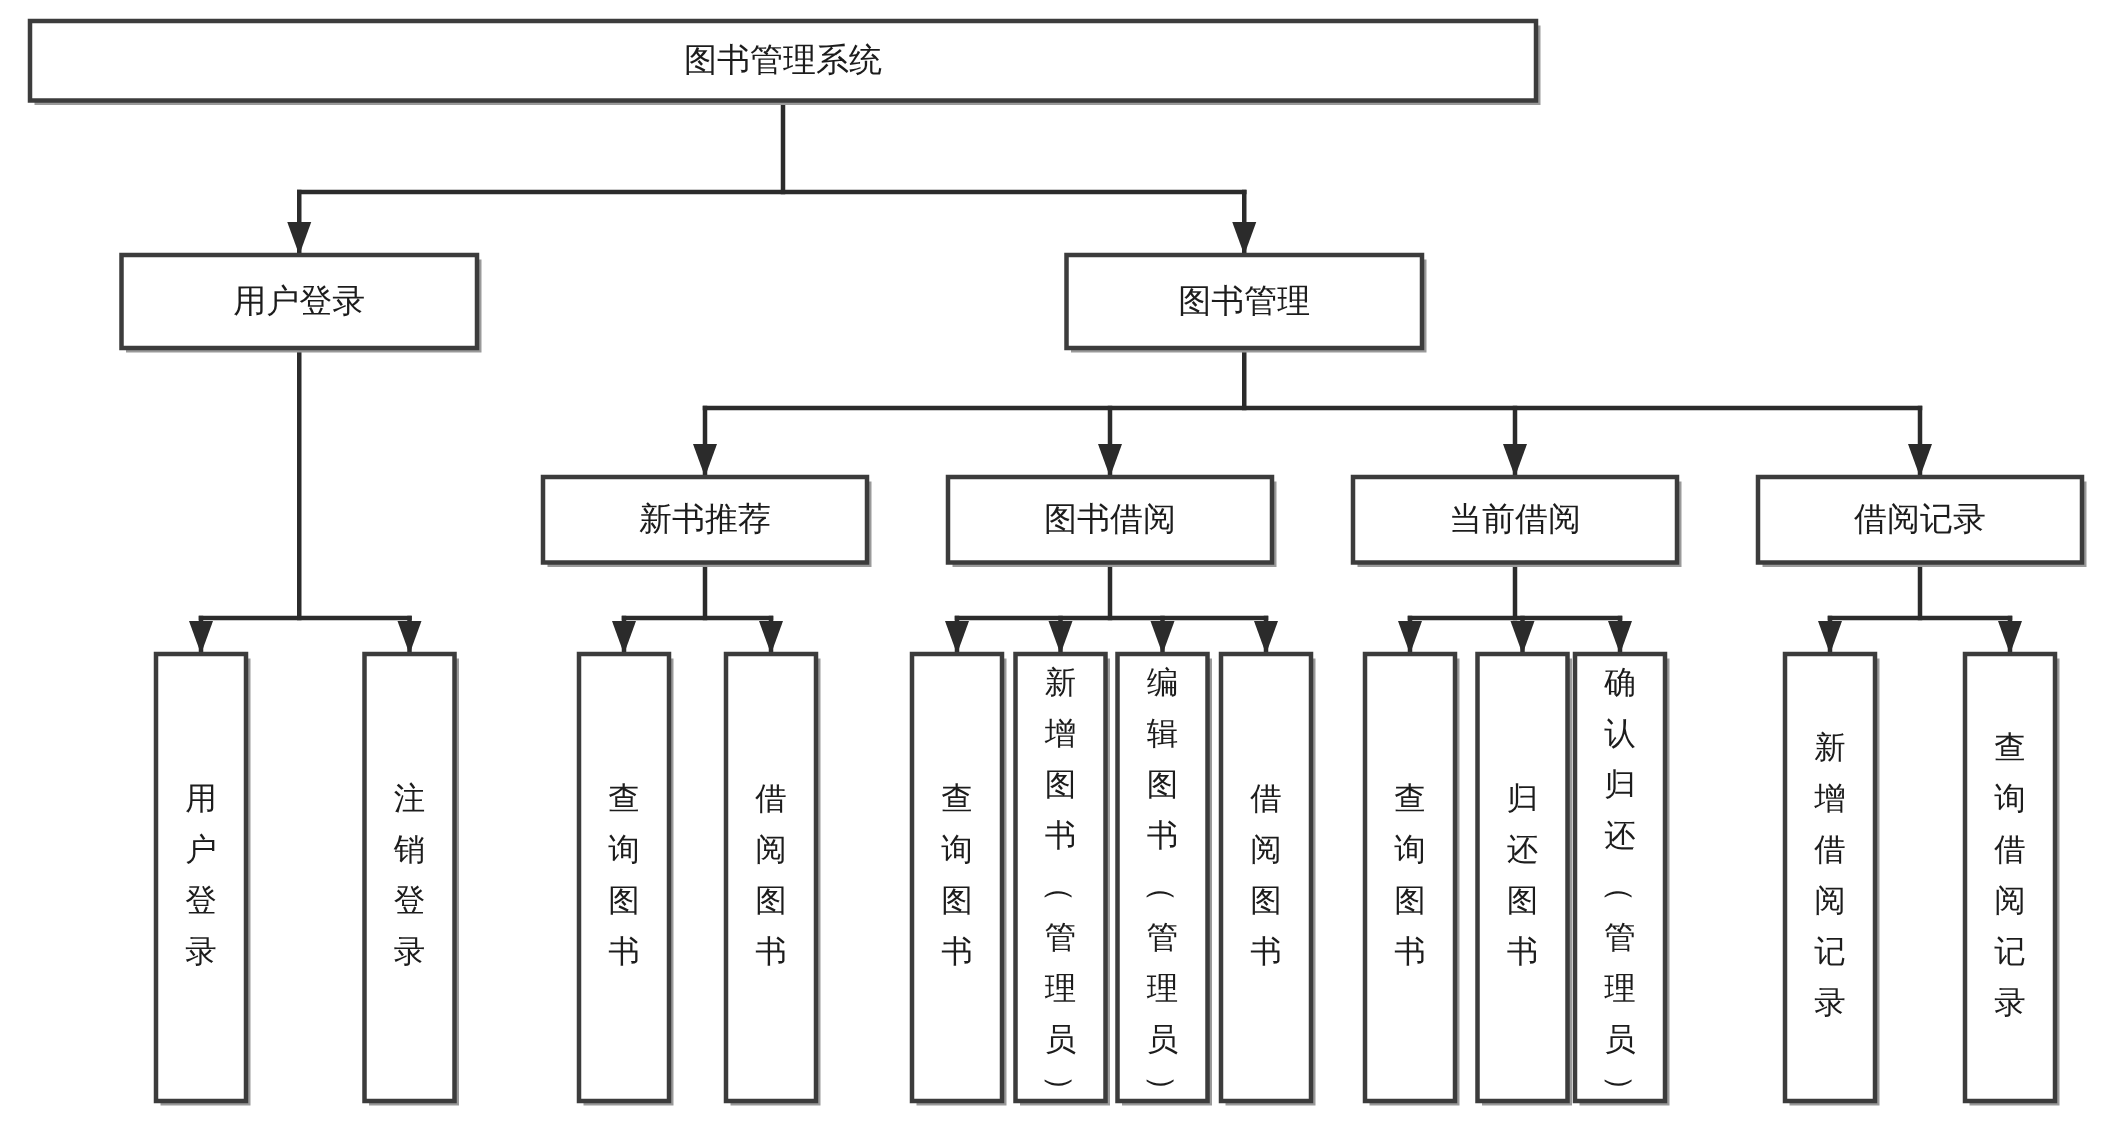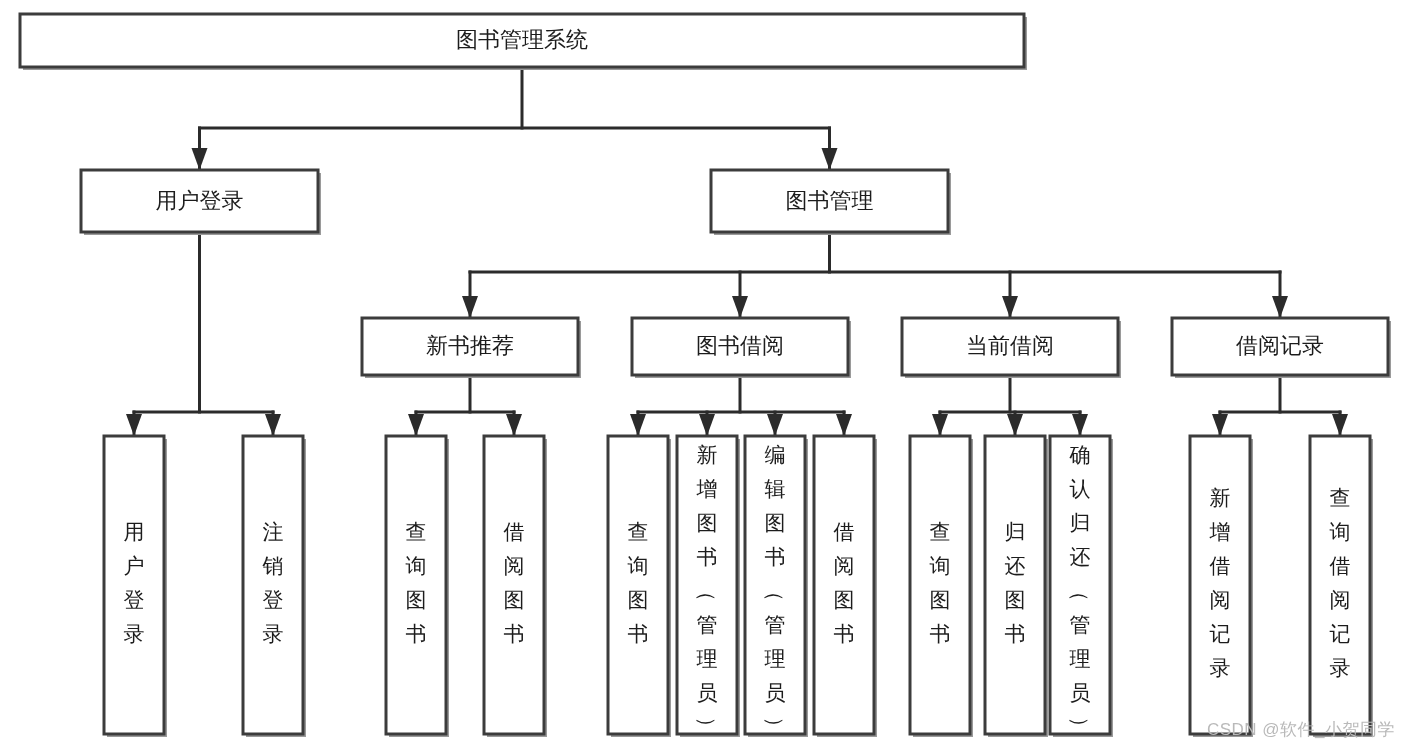--- a/index.html
+++ b/index.html
@@ -266,14 +266,13 @@
         <g>
           <text x="1340" y="505" class="leaf-label" text-anchor="middle">查</text>
           <text x="1340" y="539" class="leaf-label" text-anchor="middle">询</text>
           <text x="1340" y="573" class="leaf-label" text-anchor="middle">借</text>
           <text x="1340" y="607" class="leaf-label" text-anchor="middle">阅</text>
           <text x="1340" y="641" class="leaf-label" text-anchor="middle">记</text>
           <text x="1340" y="675" class="leaf-label" text-anchor="middle">录</text>
         </g>
       </g>
   </svg>
-  <div class="watermark">CSDN @软件_小贺同学</div>
 </div>
 
 </body></html>

